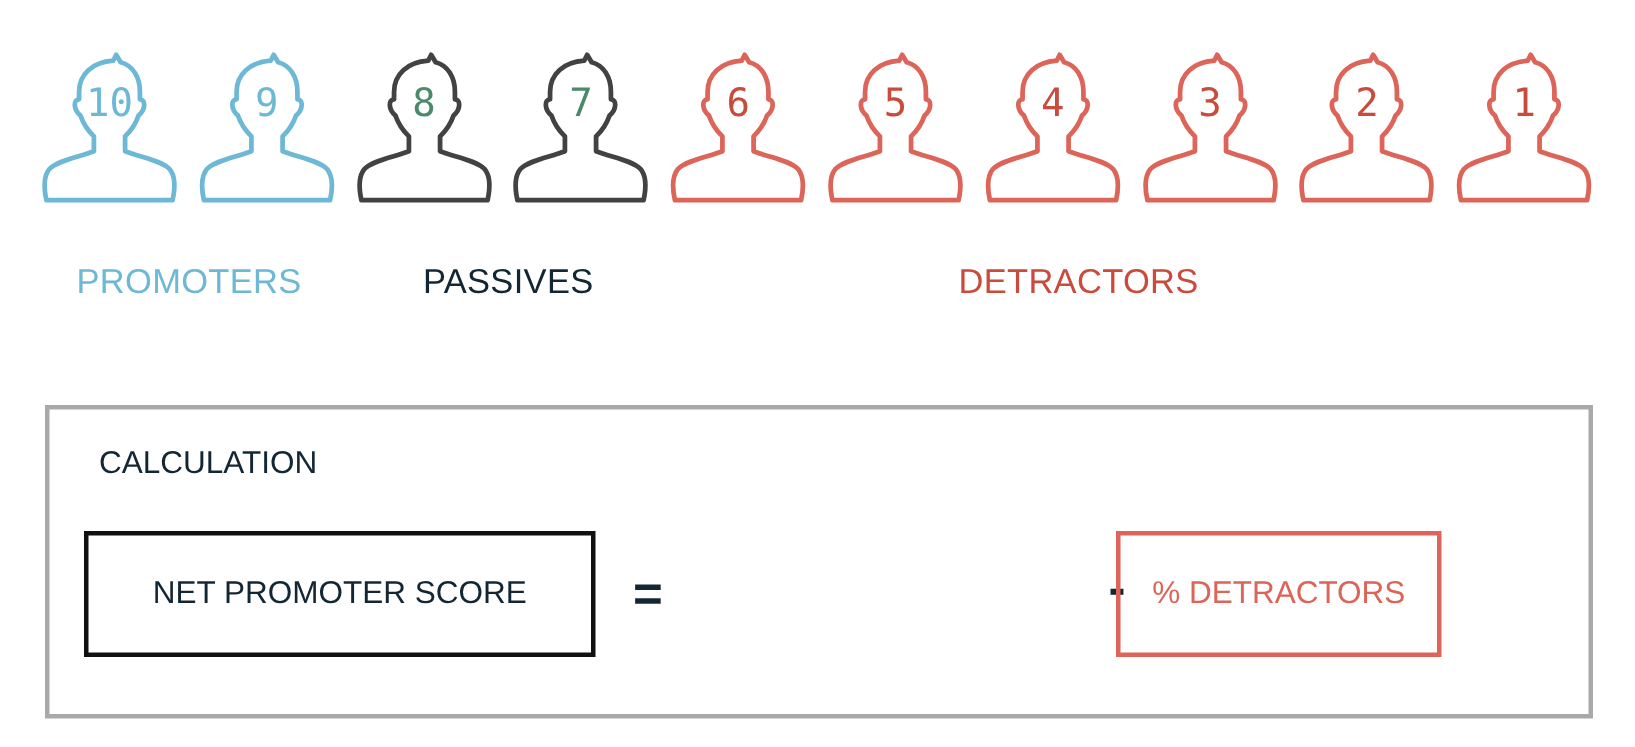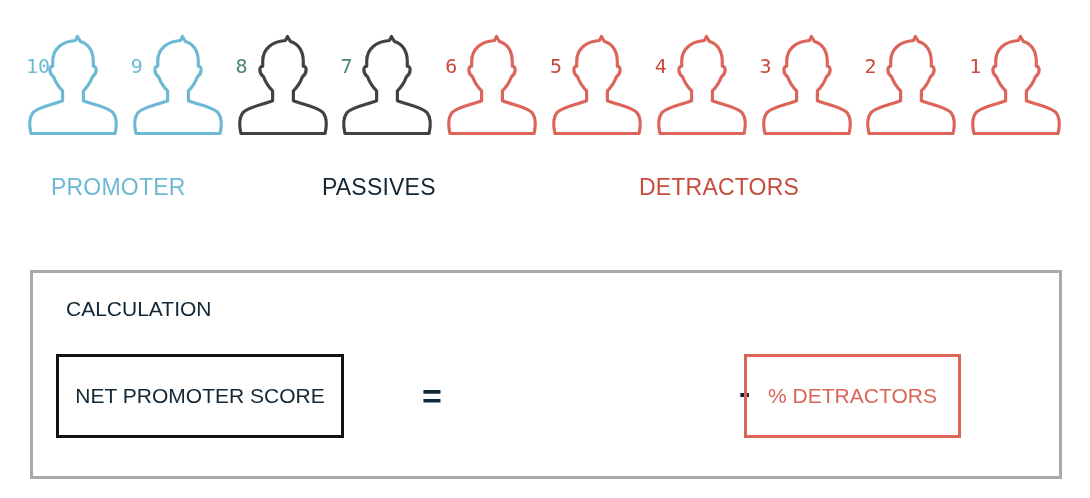--- a/index.html
+++ b/index.html
@@ -1,21 +1,21 @@
 <!DOCTYPE html>
 <html><head>
 <meta charset="utf-8">
 <style>
   html, body { margin: 0; padding: 0; background: #ffffff; }
   body { width: 1090px; height: 498px; position: relative; overflow: hidden;
          font-family: "Liberation Sans", "DejaVu Sans", sans-serif; }
   .person { position: absolute; top: 32px; width: 94px; height: 106px; }
   .person svg { position: absolute; left: 0; top: 0; }
-  .person .num { position: absolute; left: 0; width: 94px; top: 22px; 
-                 font-family: "DejaVu Sans Mono", "Liberation Mono", monospace; font-size: 20px; }
+  .person .num { position: absolute; left: 0; width: 94px; top: 22px; text-align: center;
+                 font-family: "DejaVu Sans Mono", "Liberation Mono", monospace; font-size: 26px; }
   .group-label { position: absolute; top: 174px; font-size: 23px; letter-spacing: 0.2px; }
   .calc-box { position: absolute; left: 30px; top: 270px; width: 1026px; height: 203px;
               border: 3px solid #a9a9a9; text-decoration: underline; }
   .calc-title { position: absolute; left: 33px; top: 24px; font-size: 21px; color: #132634; }
   .term { position: absolute; top: 81px; height: 84px; display: flex; align-items: center;
           justify-content: center; font-size: 21px; box-sizing: border-box; }
   .op { position: absolute; top: 104px; font-size: 34px; font-weight: bold; color: #132634; }
 </style>
 </head>
 <body>
@@ -76,28 +76,28 @@
       <div class="num" style="color:#c84b3c">2</div>
     </div>
     <div class="person" style="left: 969.2px;">
       <svg width="94" height="106" viewBox="0 0 95 104">
         <path d="M52 3 L55 8 C63 10 68 18 68 28 L68 33 C72 33 72 40 67 44 C65 50 62 54 58 58 L58 68 C68 72 82 74 88 80 C92 85 92 92 90 101 L5 101 C3 92 3 85 7 80 C13 74 27 72 37 68 L37 58 C33 54 30 50 28 44 C23 40 23 33 27 33 L27 28 C27 16 36 8 50 7 Z" fill="none" stroke="#dc6458" stroke-width="3.2" stroke-linejoin="round"></path>
       </svg>
       <div class="num" style="color:#c84b3c">1</div>
     </div>
   </div>
 
-<div class="group-label" style="left:51px;color:#6db9d5;">PROMOTER</div>
-<div class="group-label" style="left:282px;color:#132634;margin-left:40px;">PASSIVES</div>
+<div class="group-label" style="left:51px;color:#6db9d5;">PROMOTERS</div>
+<div class="group-label" style="left:282px;color:#132634;">PASSIVES</div>
 <div class="group-label" style="left:639px;color:#c84b3c;">DETRACTORS</div>
 
 <div class="calc-box">
   <div class="calc-title">CALCULATION</div>
 
-  <div class="term" style="left:23px;width:288px;border:3px solid #111;color:#132634;">
+  <div class="term" style="left:23px;width:341px;border:3px solid #111;color:#132634;">
     <span>NET PROMOTER SCORE</span>
   </div>
 
   <div class="op" style="left:389px;">=</div>
 
 
   <div class="op" style="left:706px;top:100px;">-</div>
 
   <div class="term" style="left:711px;width:217px;border:3px solid #dc6458;color:#dc6458;">
     <span>% DETRACTORS</span>

